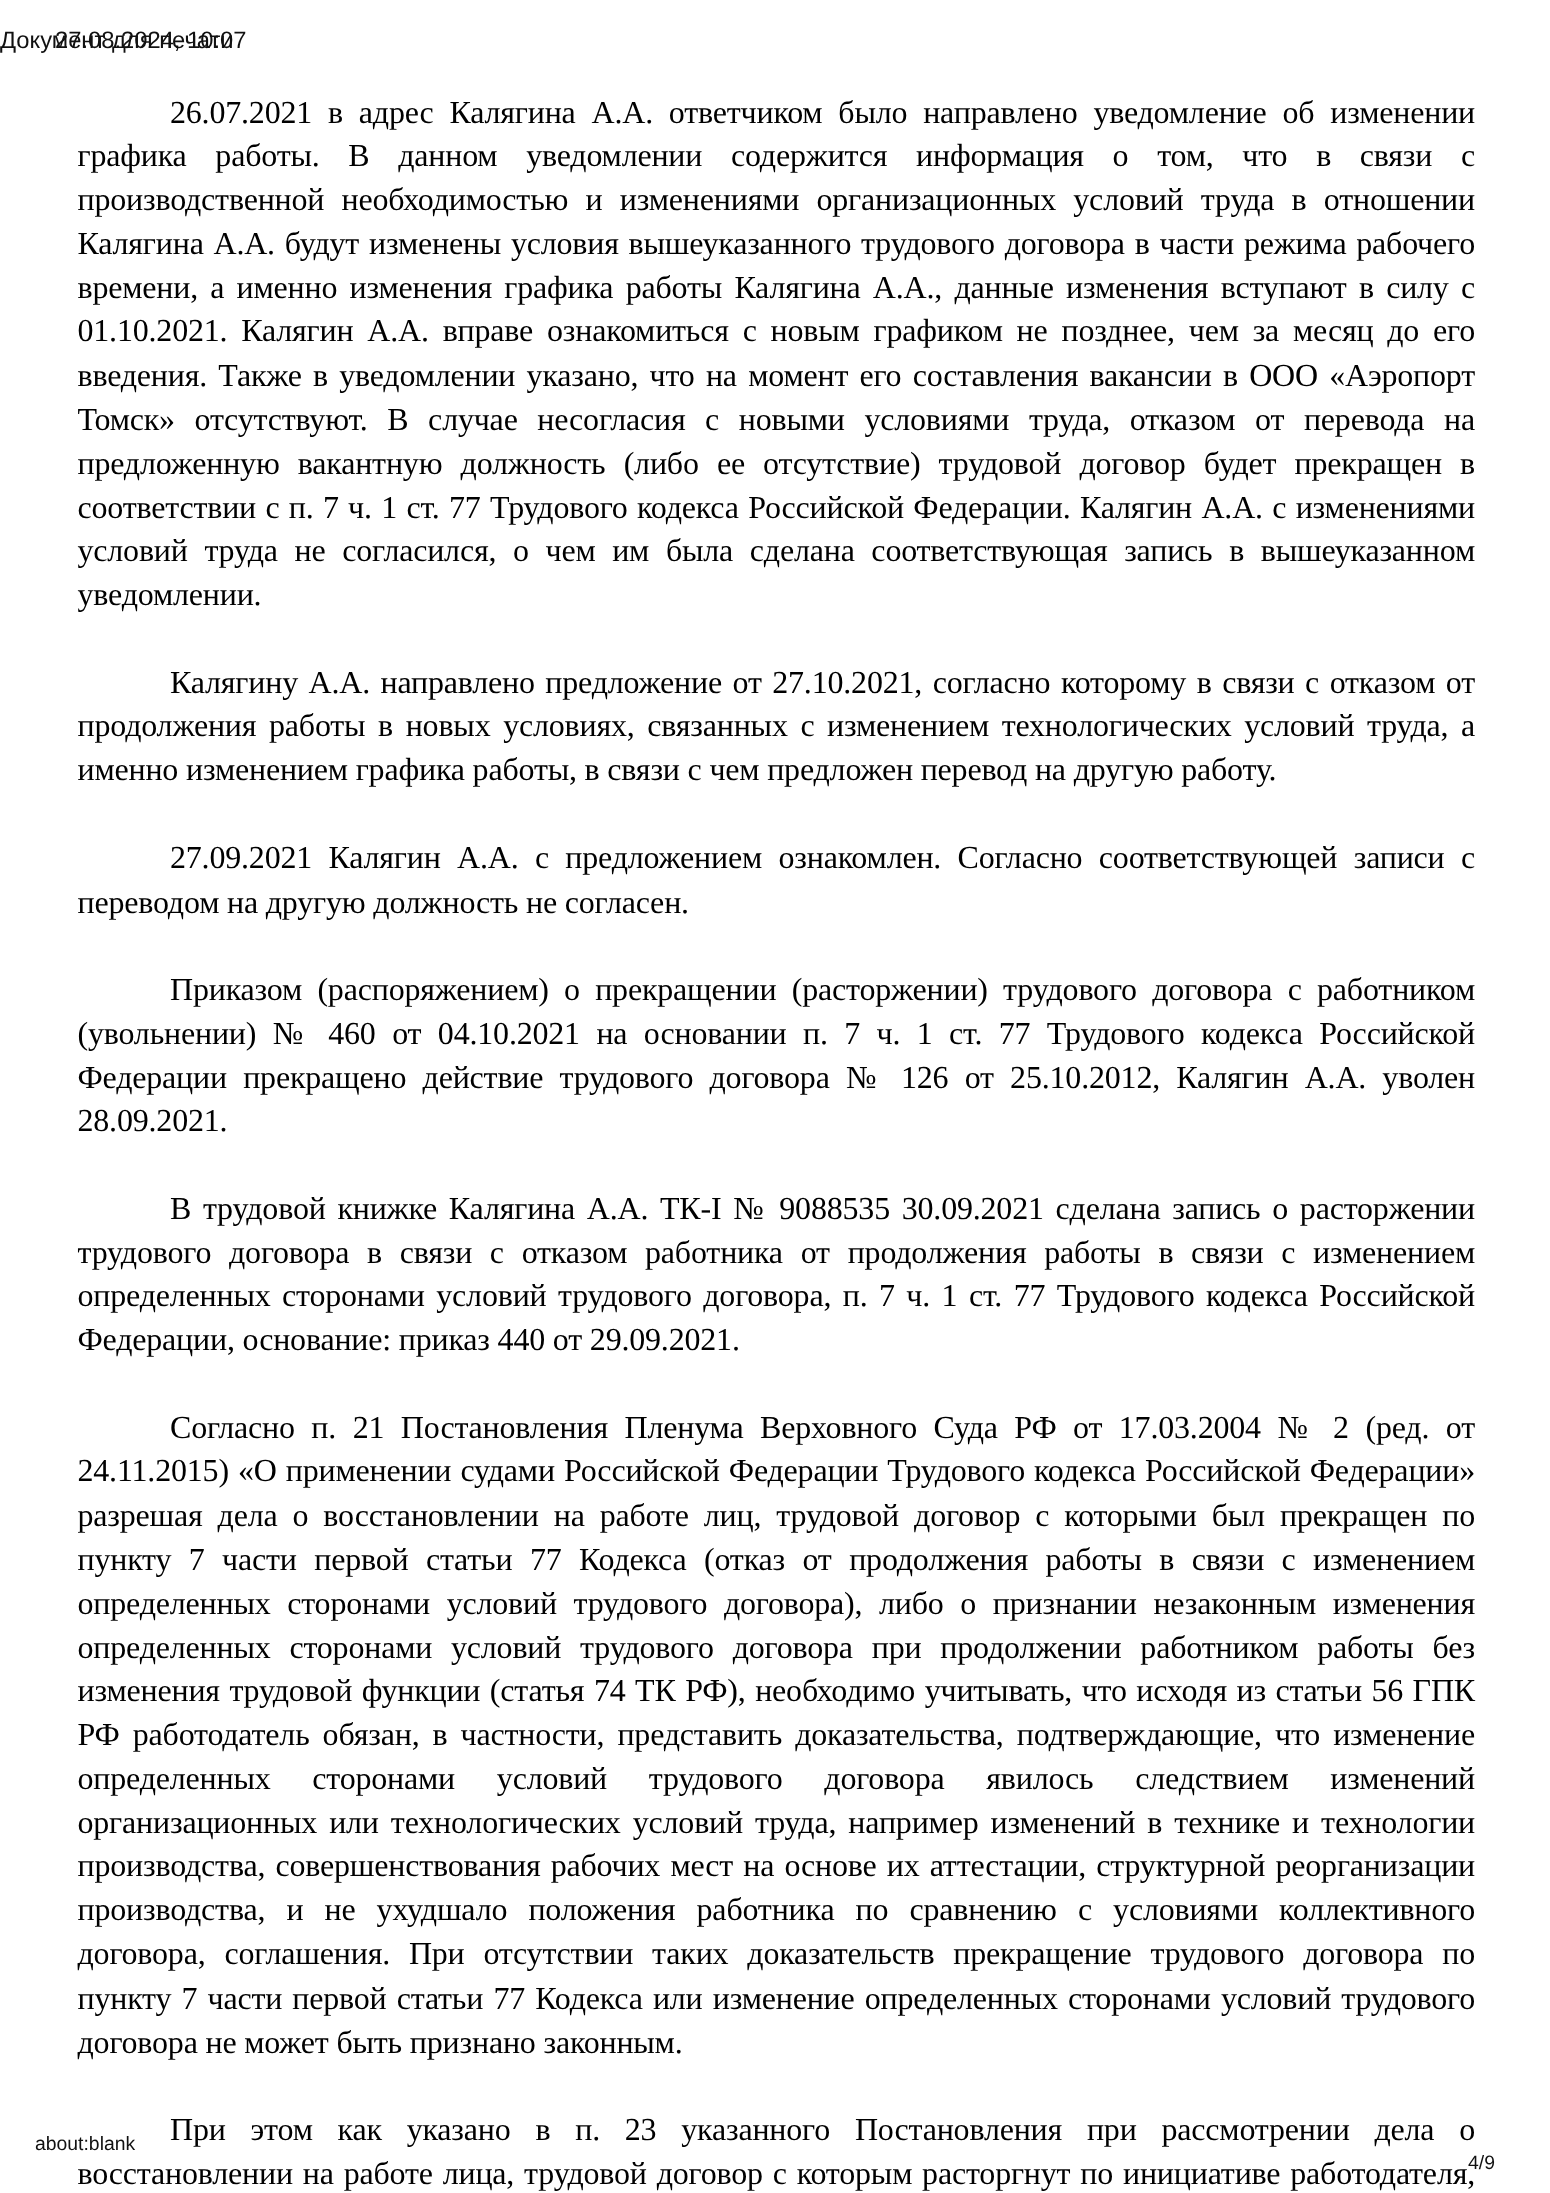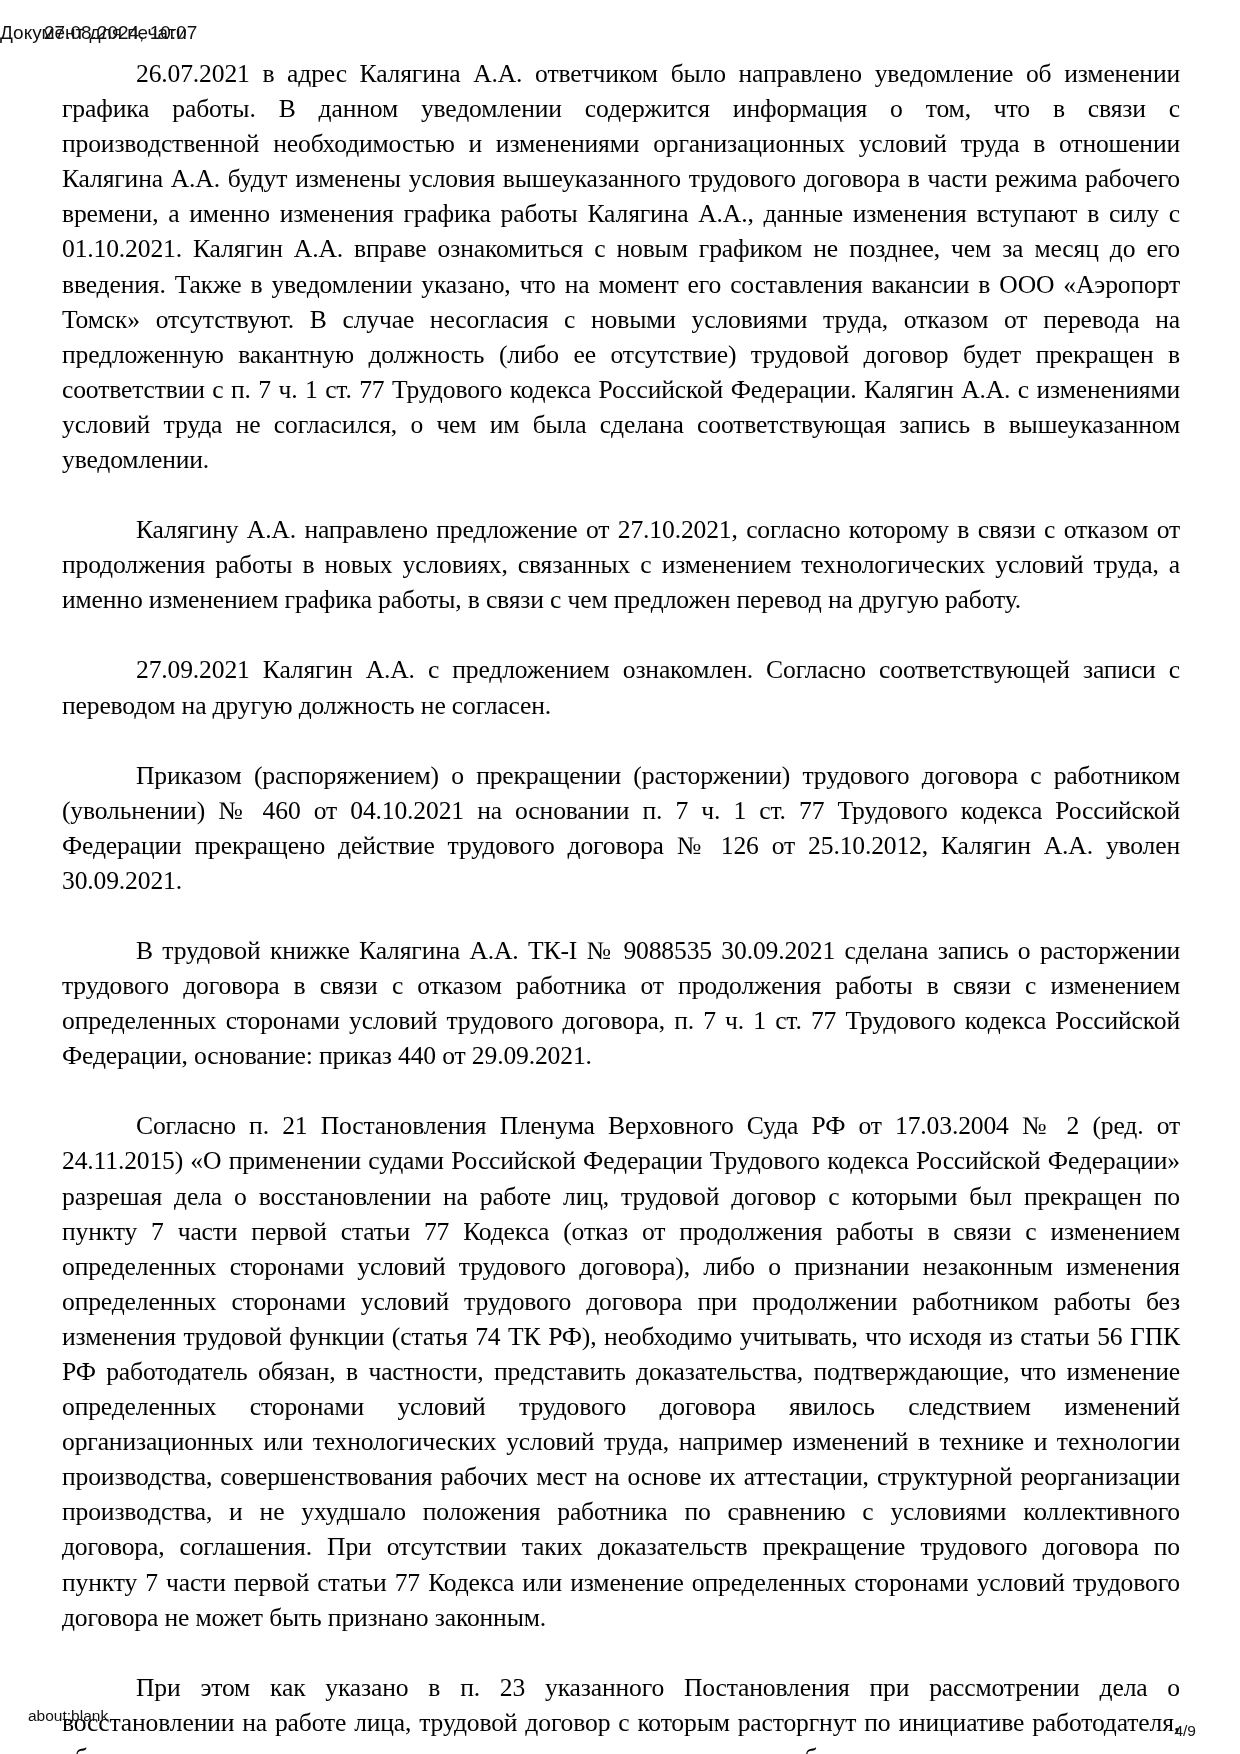--- a/index.html
+++ b/index.html
@@ -69,21 +69,21 @@
     white-space: nowrap;
   }
   .doc-body {
     position: absolute;
     left: 62px;
     right: 60px;
     top: 56px;
     bottom: 60px;
   }
   p.para {
-    margin: 0 0 0 0;
+    margin: 16px 0 0 0;
     text-indent: 74px;
     text-align: justify;
     font-size: 25.6px;
     line-height: 35.1px;
     letter-spacing: -0.15px;
     word-spacing: 0px;
     hyphens: none;
   }
   p.para + p.para {
     margin-top: 35px;
@@ -99,21 +99,21 @@
 
   <div class="print-header">
     <span class="hdr-date">27.08.2024, 10:07</span>
     <span class="hdr-title">Документ для печати</span>
   </div>
 
   <div class="doc-body">
     <p class="para">26.07.2021 в адрес Калягина А.А. ответчиком было направлено уведомление об изменении графика работы. В данном уведомлении содержится информация о том, что в связи с производственной необходимостью и изменениями организационных условий труда в отношении Калягина А.А. будут изменены условия вышеуказанного трудового договора в части режима рабочего времени, а именно изменения графика работы Калягина А.А., данные изменения вступают в силу с 01.10.2021. Калягин А.А. вправе ознакомиться с новым графиком не позднее, чем за месяц до его введения. Также в уведомлении указано, что на момент его составления вакансии в ООО «Аэропорт Томск» отсутствуют. В случае несогласия с новыми условиями труда, отказом от перевода на предложенную вакантную должность (либо ее отсутствие) трудовой договор будет прекращен в соответствии с п. 7 ч. 1 ст. 77 Трудового кодекса Российской Федерации. Калягин А.А. с изменениями условий труда не согласился, о чем им была сделана соответствующая запись в вышеуказанном уведомлении.</p>
     <p class="para">Калягину А.А. направлено предложение от 27.10.2021, согласно которому в связи с отказом от продолжения работы в новых условиях, связанных с изменением технологических условий труда, а именно изменением графика работы, в связи с чем предложен перевод на другую работу.</p>
     <p class="para">27.09.2021 Калягин А.А. с предложением ознакомлен. Согласно соответствующей записи с переводом на другую должность не согласен.</p>
-    <p class="para">Приказом (распоряжением) о прекращении (расторжении) трудового договора с работником (увольнении) №  460 от 04.10.2021 на основании п. 7 ч. 1 ст. 77 Трудового кодекса Российской Федерации прекращено действие трудового договора №  126 от 25.10.2012, Калягин А.А. уволен 30.09.2021.</p>
+    <p class="para">Приказом (распоряжением) о прекращении (расторжении) трудового договора с работником (увольнении) №  460 от 04.10.2021 на основании п. 7 ч. 1 ст. 77 Трудового кодекса Российской Федерации прекращено действие трудового договора №  126 от 25.10.2012, Калягин А.А. уволен 28.09.2021.</p>
     <p class="para">В трудовой книжке Калягина А.А. ТК-I № 9088535 30.09.2021 сделана запись о расторжении трудового договора в связи с отказом работника от продолжения работы в связи с изменением определенных сторонами условий трудового договора, п. 7 ч. 1 ст. 77 Трудового кодекса Российской Федерации, основание: приказ 440 от 29.09.2021.</p>
     <p class="para">Согласно п. 21 Постановления Пленума Верховного Суда РФ от 17.03.2004 №  2 (ред. от 24.11.2015) «О применении судами Российской Федерации Трудового кодекса Российской Федерации» разрешая дела о восстановлении на работе лиц, трудовой договор с которыми был прекращен по пункту 7 части первой статьи 77 Кодекса (отказ от продолжения работы в связи с изменением определенных сторонами условий трудового договора), либо о признании незаконным изменения определенных сторонами условий трудового договора при продолжении работником работы без изменения трудовой функции (статья 74 ТК РФ), необходимо учитывать, что исходя из статьи 56 ГПК РФ работодатель обязан, в частности, представить доказательства, подтверждающие, что изменение определенных сторонами условий трудового договора явилось следствием изменений организационных или технологических условий труда, например изменений в технике и технологии производства, совершенствования рабочих мест на основе их аттестации, структурной реорганизации производства, и не ухудшало положения работника по сравнению с условиями коллективного договора, соглашения. При отсутствии таких доказательств прекращение трудового договора по пункту 7 части первой статьи 77 Кодекса или изменение определенных сторонами условий трудового договора не может быть признано законным.</p>
     <p class="para">При этом как указано в п. 23 указанного Постановления при рассмотрении дела о восстановлении на работе лица, трудовой договор с которым расторгнут по инициативе работодателя, обязанность доказать наличие законного основания увольнения и соблюдение установленного порядка увольнения возлагается на работодателя.</p>
 
   </div>
 
   <div class="print-footer">
     <span class="ftr-url">about:blank</span>
     <span class="ftr-page">4/9</span>
   </div>

